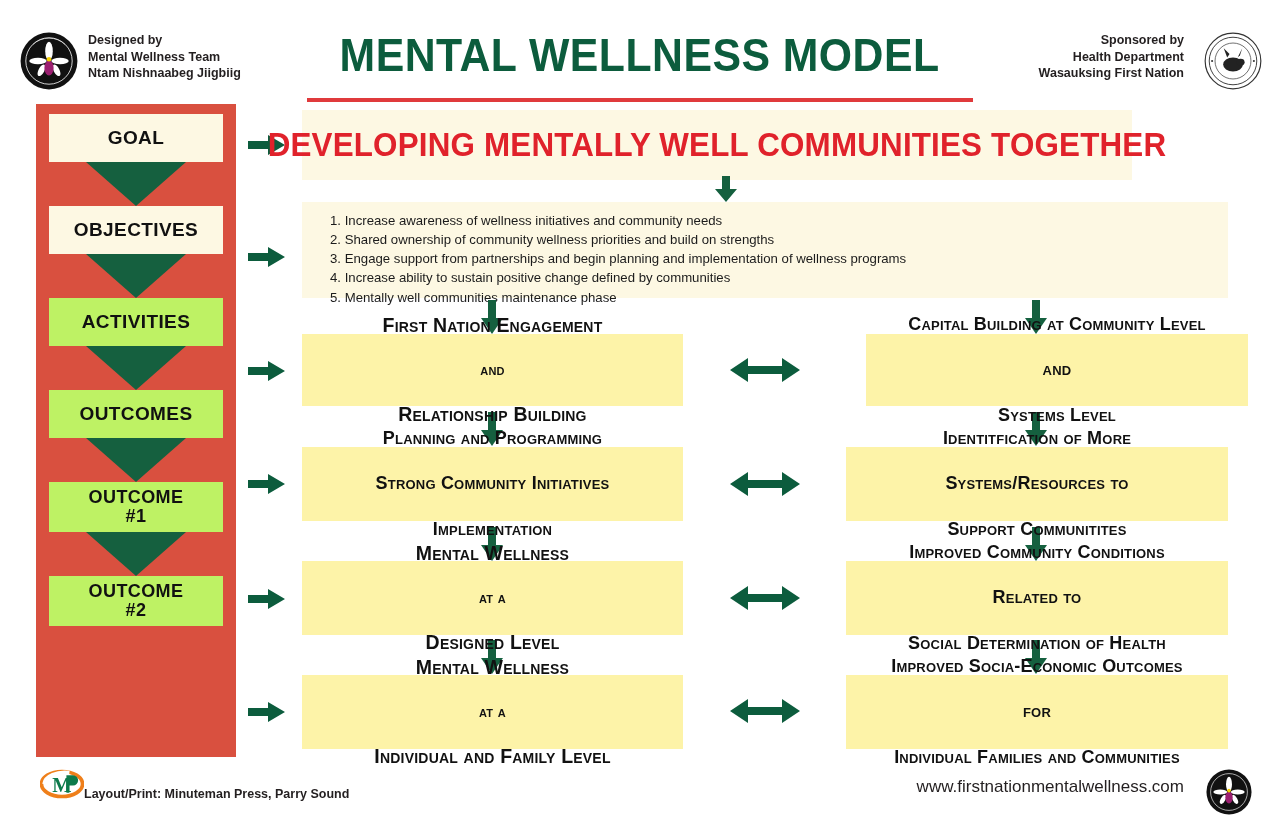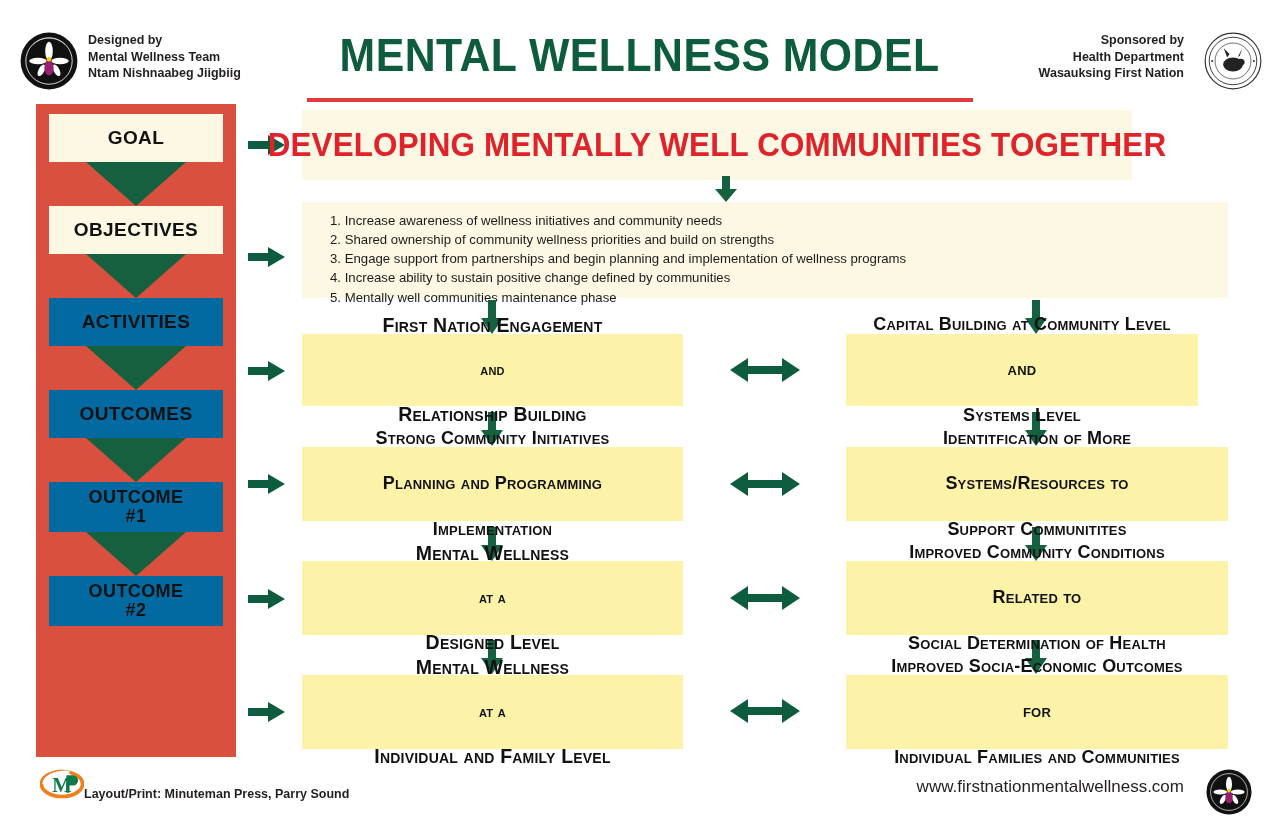--- a/index.html
+++ b/index.html
@@ -37,21 +37,21 @@
     background:#d9503f;
   }
   .stage-item{position:relative;}
   .stage-box{
     background:#fdf8e3;margin:0 13px;height:48px;
     display:flex;align-items:center;justify-content:center;
     font-weight:bold;font-size:19px;letter-spacing:0.4px;color:#111;
     text-align:center;line-height:1.05;
   }
   .stage-box.two-line{height:50px;font-size:18px;}
-  .stage-box.yellower{background:#0369a1;}
+  .stage-box.yellower{background:#bef264;}
   .down-tri{
     width:0;height:0;margin:0 auto;
     border-left:50px solid transparent;border-right:50px solid transparent;
     border-top:44px solid #15603f;
   }
   .stage-arrow{
     position:absolute;left:248px;width:38px;height:22px;color:#0c5c3d;
   }
 
   
@@ -266,36 +266,36 @@
 <svg class="harrow" style="left:730px;top:697px;width:70px;height:28px" viewBox="0 0 70 28">
     <path d="M0 14 18 2v8h34V2l18 12-18 12v-8H18v8z" fill="#0c5c3d"></path>
   </svg>
 
 <div class="cell" style="left:302px;top:334px;width:381px;height:72px">
   <div class="ln">First Nation Engagement</div>
   <div class="ln sm">and</div>
   <div class="ln">Relationship Building</div>
 </div>
 <div class="cell tight" style="left:302px;top:447px;width:381px;height:74px">
+  <div class="ln">Planning and Programming</div>
   <div class="ln">Strong Community Initiatives</div>
-  <div class="ln">Planning and Programming</div>
   <div class="ln">Implementation</div>
 </div>
 <div class="cell" style="left:302px;top:561px;width:381px;height:74px">
   <div class="ln">Mental Wellness</div>
   <div class="ln sm">at a</div>
   <div class="ln">Designed Level</div>
 </div>
 <div class="cell" style="left:302px;top:675px;width:381px;height:74px">
   <div class="ln">Mental Wellness</div>
   <div class="ln sm">at a</div>
   <div class="ln">Individual and Family Level</div>
 </div>
 
-<div class="cell tight" style="left:846px;top:334px;width:352px;height:72px">
+<div class="cell tight" style="left:866px;top:334px;width:382px;height:72px">
   <div class="ln">Capital Building at Community Level</div>
   <div class="ln sm">and</div>
   <div class="ln">Systems Level</div>
 </div>
 <div class="cell tight" style="left:846px;top:447px;width:382px;height:74px">
   <div class="ln">Identitfication of More</div>
   <div class="ln">Systems/Resources to</div>
   <div class="ln">Support Communitites</div>
 </div>
 <div class="cell tight" style="left:846px;top:561px;width:382px;height:74px">

